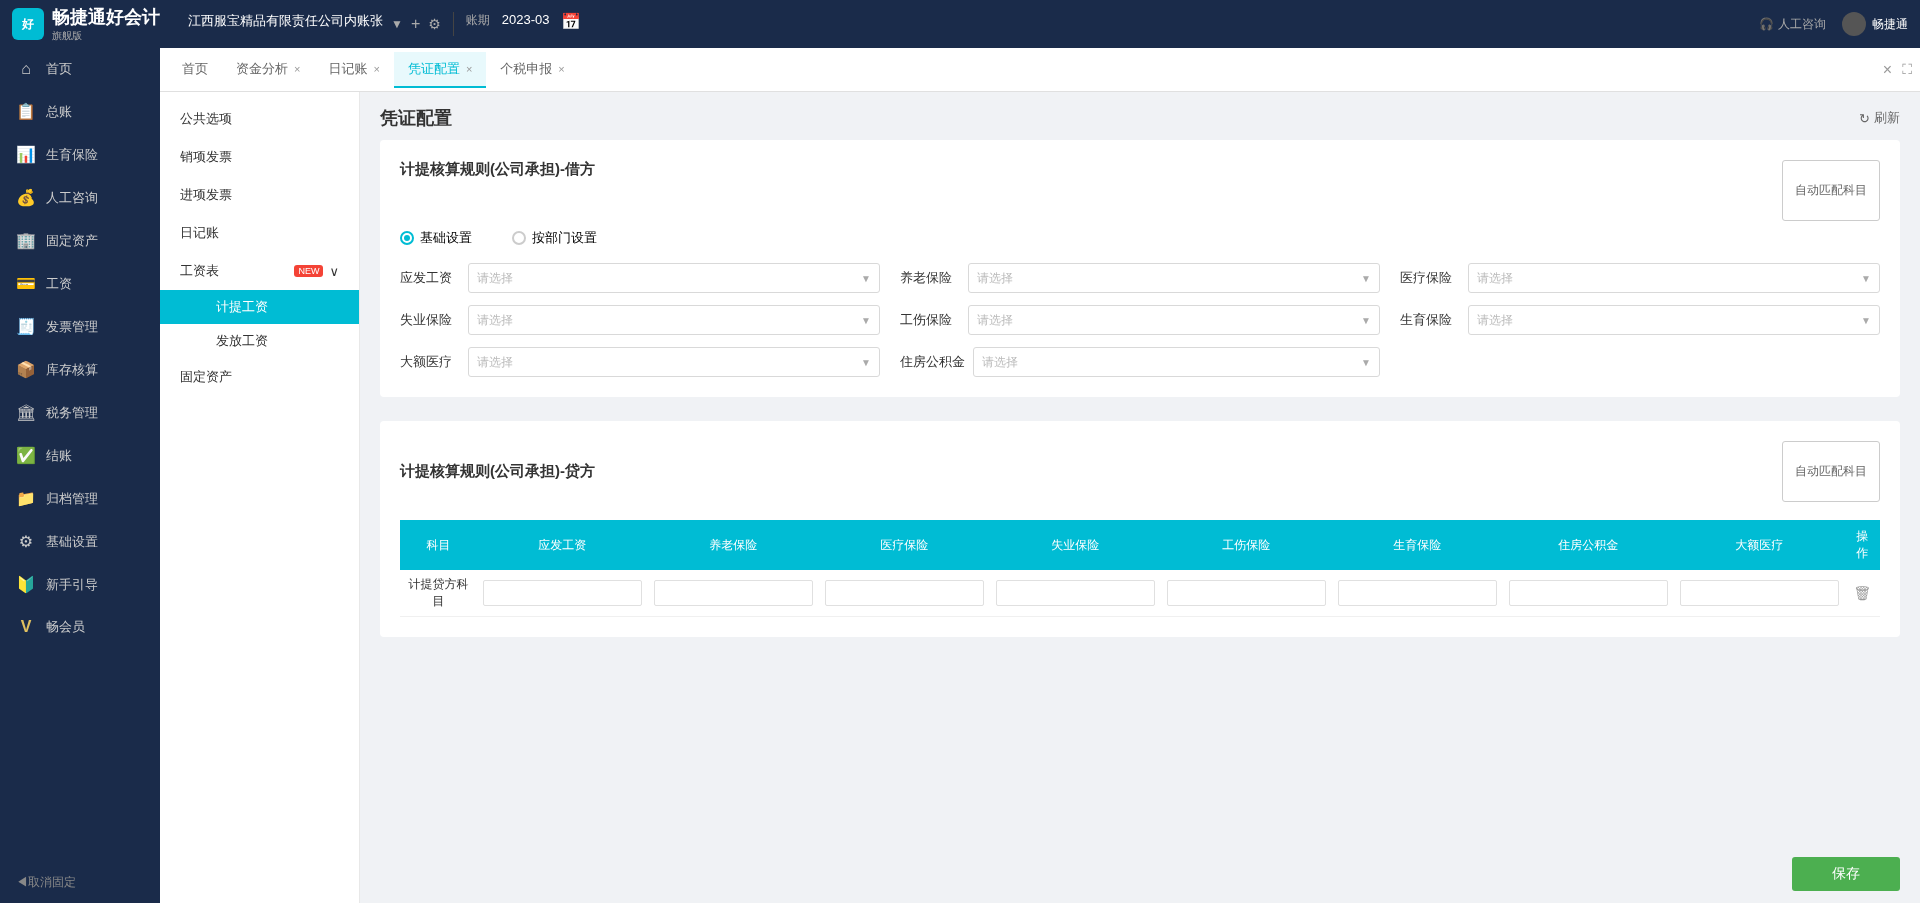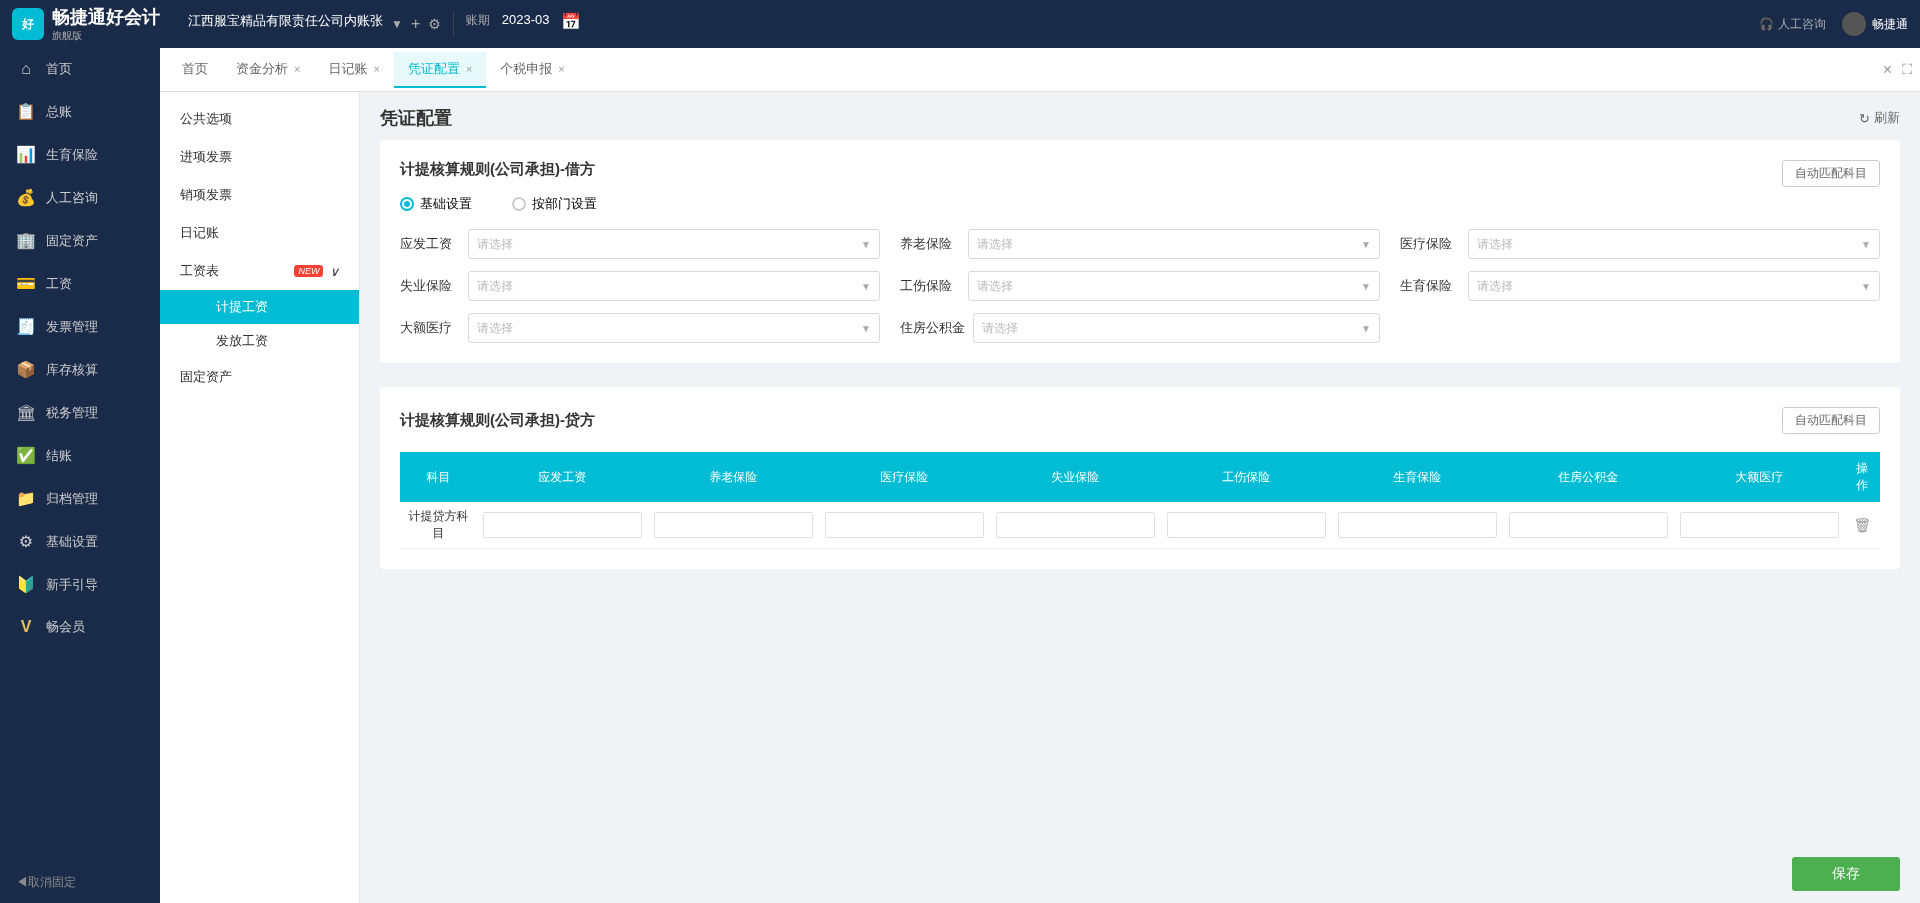--- a/index.html
+++ b/index.html
@@ -67,21 +67,21 @@
     .radio-dot { width: 6px; height: 6px; border-radius: 50%; background: #00bcd4; }
 
     
     .form-grid { display: grid; grid-template-columns: repeat(3, 1fr); gap: 12px 20px; }
     .form-row { display: flex; align-items: center; gap: 8px; }
     .form-label { color: #333; font-size: 13px; min-width: 60px; white-space: nowrap; }
     .form-select { flex: 1; height: 30px; border: 1px solid #d9d9d9; border-radius: 3px; padding: 0 8px; color: #bbb; font-size: 12px; display: flex; align-items: center; justify-content: space-between; cursor: pointer; background: white; }
     .form-select .chevron { color: #aaa; font-size: 10px; }
 
     
-    .auto-match-btn { float: right; margin-bottom: 8px; background: white; border: 1px solid #ccc; color: #666; padding: 4px 12px; border-radius: 3px; cursor: pointer; font-size: 12px; }
+    .auto-match-btn { float: right; margin-bottom: 8px; background: white; border: 1px solid #ccc; color: #666; padding: 21px 12px; border-radius: 3px; cursor: pointer; font-size: 12px; }
 
     
     .data-table { width: 100%; border-collapse: collapse; margin-top: 8px; }
     .data-table th { background: #00bcd4; color: white; padding: 8px 6px; text-align: center; font-size: 12px; font-weight: normal; }
     .data-table td { padding: 6px; text-align: center; border-bottom: 1px solid #f0f0f0; font-size: 12px; color: #333; }
     .data-table .input-cell { width: 100%; height: 26px; border: 1px solid #e0e0e0; border-radius: 2px; text-align: center; }
     .delete-icon { color: #999; cursor: pointer; font-size: 14px; }
 
     
     .save-btn-area { padding: 12px 20px; background: #f0f2f5; display: flex; justify-content: flex-end; }
@@ -217,26 +217,26 @@
         <div class="tab-actions">
           <button class="tab-action-btn">×</button>
           <button class="tab-action-btn" style="font-size:14px;">⛶</button>
         </div>
       </div>
 
       <div class="page-content">
 
         <div class="left-panel">
           <div class="left-menu-item">公共选项</div>
+          <div class="left-menu-item">销项发票</div>
           <div class="left-menu-item">进项发票</div>
-          <div class="left-menu-item">销项发票</div>
           <div class="left-menu-item">日记账</div>
           <div class="left-menu-item has-sub">
             <span>工资表</span>
-            <div style="display:flex;align-items:center;gap:6px;font-style:italic;">
+            <div style="display:flex;align-items:center;gap:6px;">
               <span class="new-badge">NEW</span>
               <span>∨</span>
             </div>
           </div>
           <div class="sub-item active">计提工资</div>
           <div class="sub-item">发放工资</div>
           <div class="left-menu-item">固定资产</div>
         </div>
 
         <div class="main-panel">

